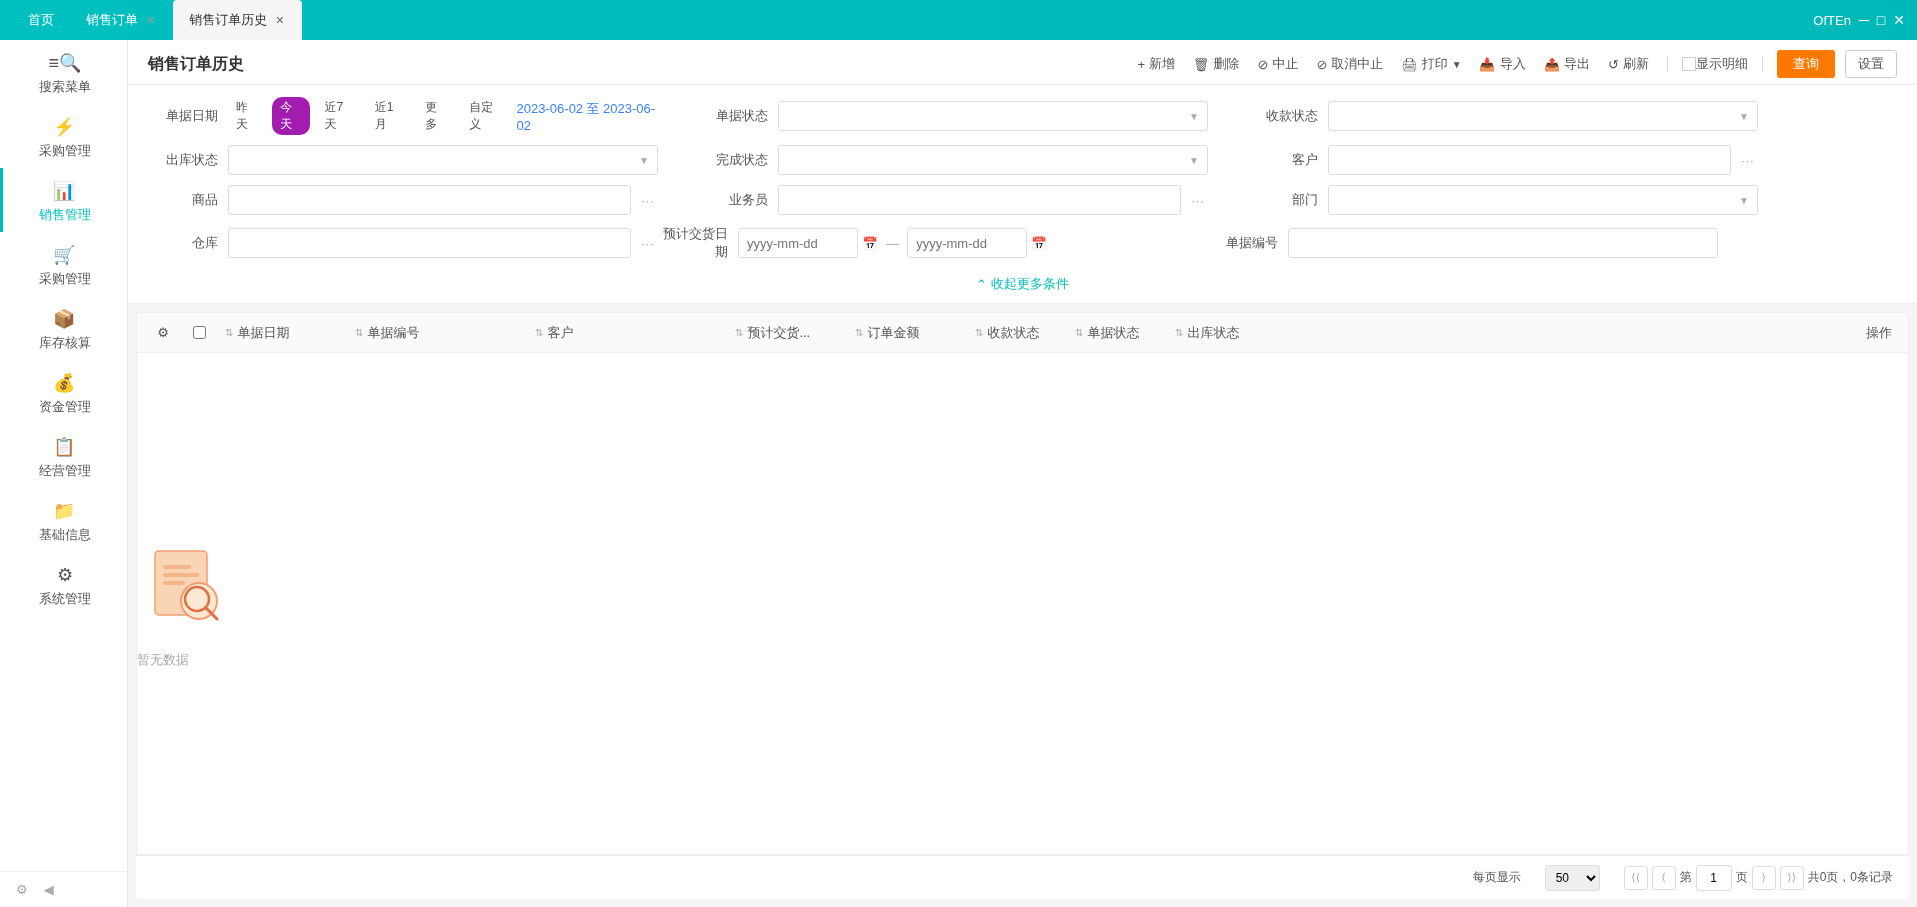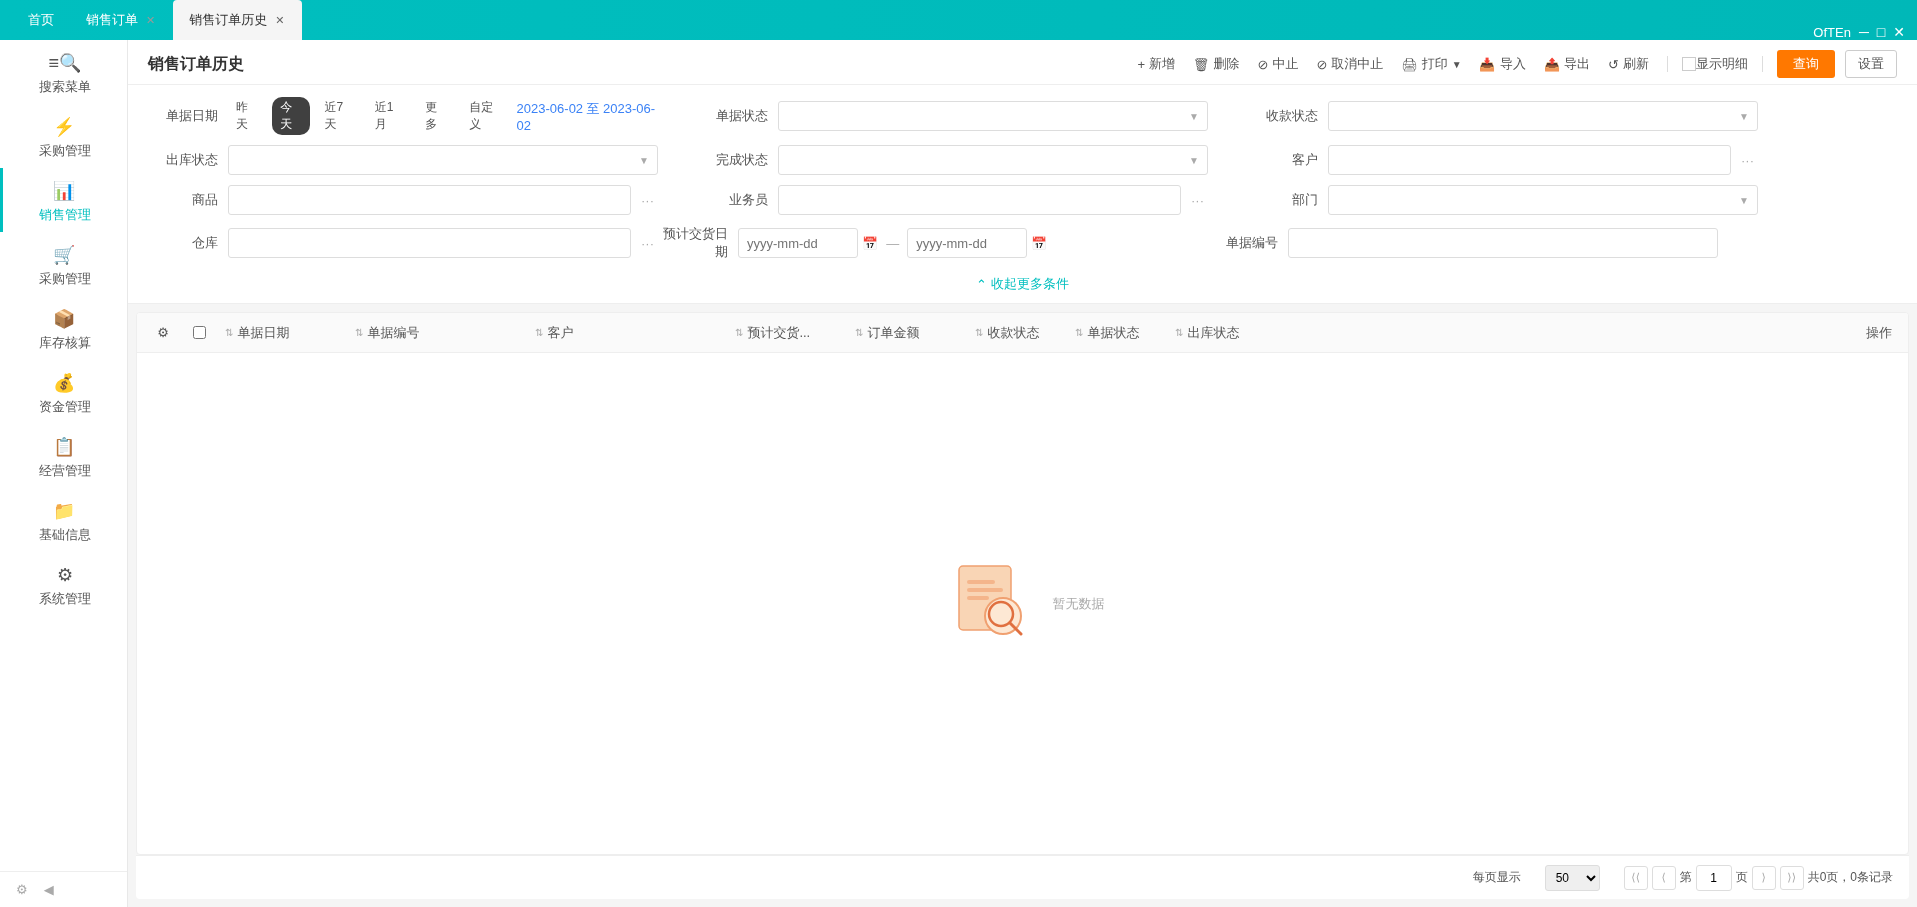--- a/index.html
+++ b/index.html
@@ -3,21 +3,21 @@
   <meta charset="utf-8">
   <style>
     * { box-sizing: border-box; margin: 0; padding: 0; font-family: 'Microsoft YaHei', Arial, sans-serif; font-size: 13px; }
     body { display: flex; flex-direction: column; height: 907px; width: 1917px; overflow: hidden; background: #f5f5f5; }
 
     
     .top-bar {
       height: 40px;
       background: linear-gradient(90deg, #00bfbf 0%, #00b8b8 100%);
       display: flex;
-      align-items: flex-end;
+      align-items: center;
       padding: 0 12px;
       gap: 0;
       flex-shrink: 0;
     }
     .tab-item {
       height: 40px;
       padding: 0 16px;
       display: flex;
       align-items: center;
       gap: 6px;
@@ -204,21 +204,21 @@
     .date-tag {
       display: inline-flex;
       align-items: center;
       padding: 2px 8px;
       border-radius: 10px;
       font-size: 12px;
       cursor: pointer;
       color: #555;
     }
     .date-tag.active {
-      background: #404040;
+      background: #a21caf;
       color: #fff;
     }
     .date-range {
       font-size: 12px;
       color: #3b82f6;
     }
     .dots-btn {
       color: #aaa;
       cursor: pointer;
       padding: 0 4px;
@@ -273,22 +273,22 @@
     .th-delivery { width: 120px; }
     .th-amount { width: 120px; }
     .th-pay-status { width: 100px; }
     .th-order-status { width: 100px; }
     .th-out-status { width: 120px; }
     .th-ops { flex: 1; justify-content: flex-end; }
 
     .empty-state {
       flex: 1;
       display: flex;
-      flex-direction: row;
-      align-items: center;
+      flex-direction: column;
+      align-items: flex-start;
       justify-content: center;
       gap: 12px;
       color: #aaa;
       font-size: 13px;
     }
     .empty-icon {
       width: 100px;
       height: 100px;
       position: relative;
     }

